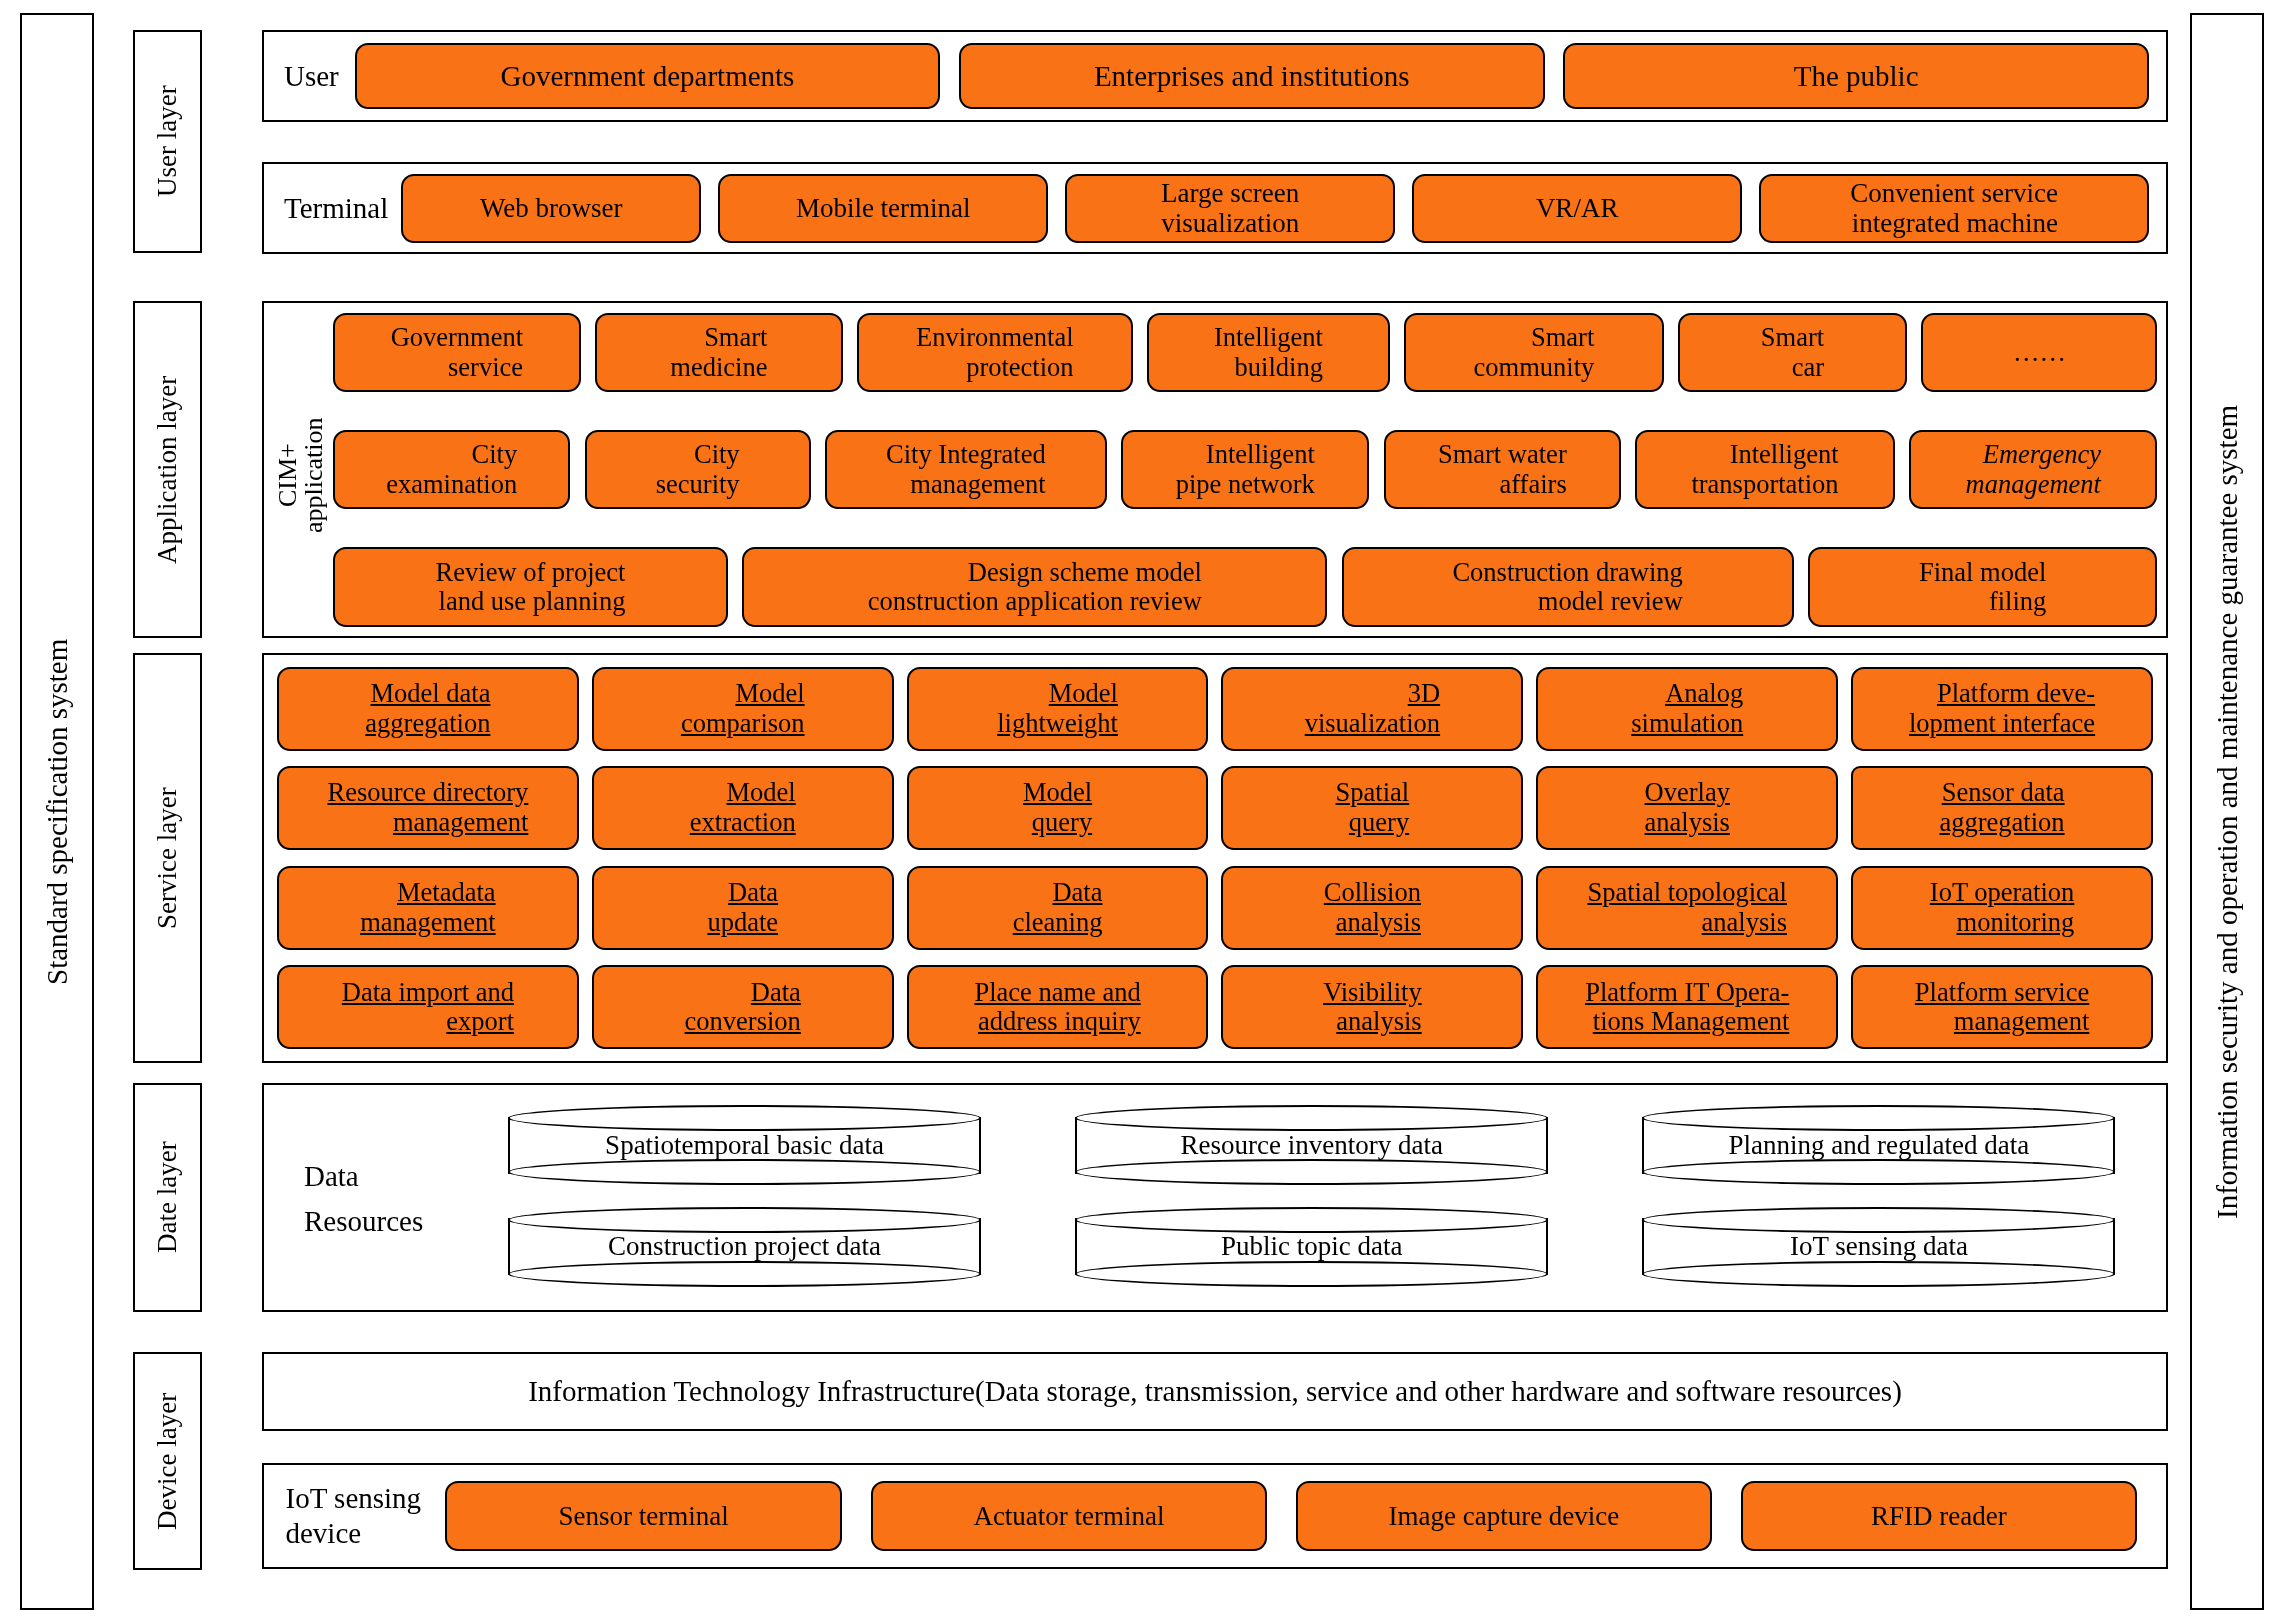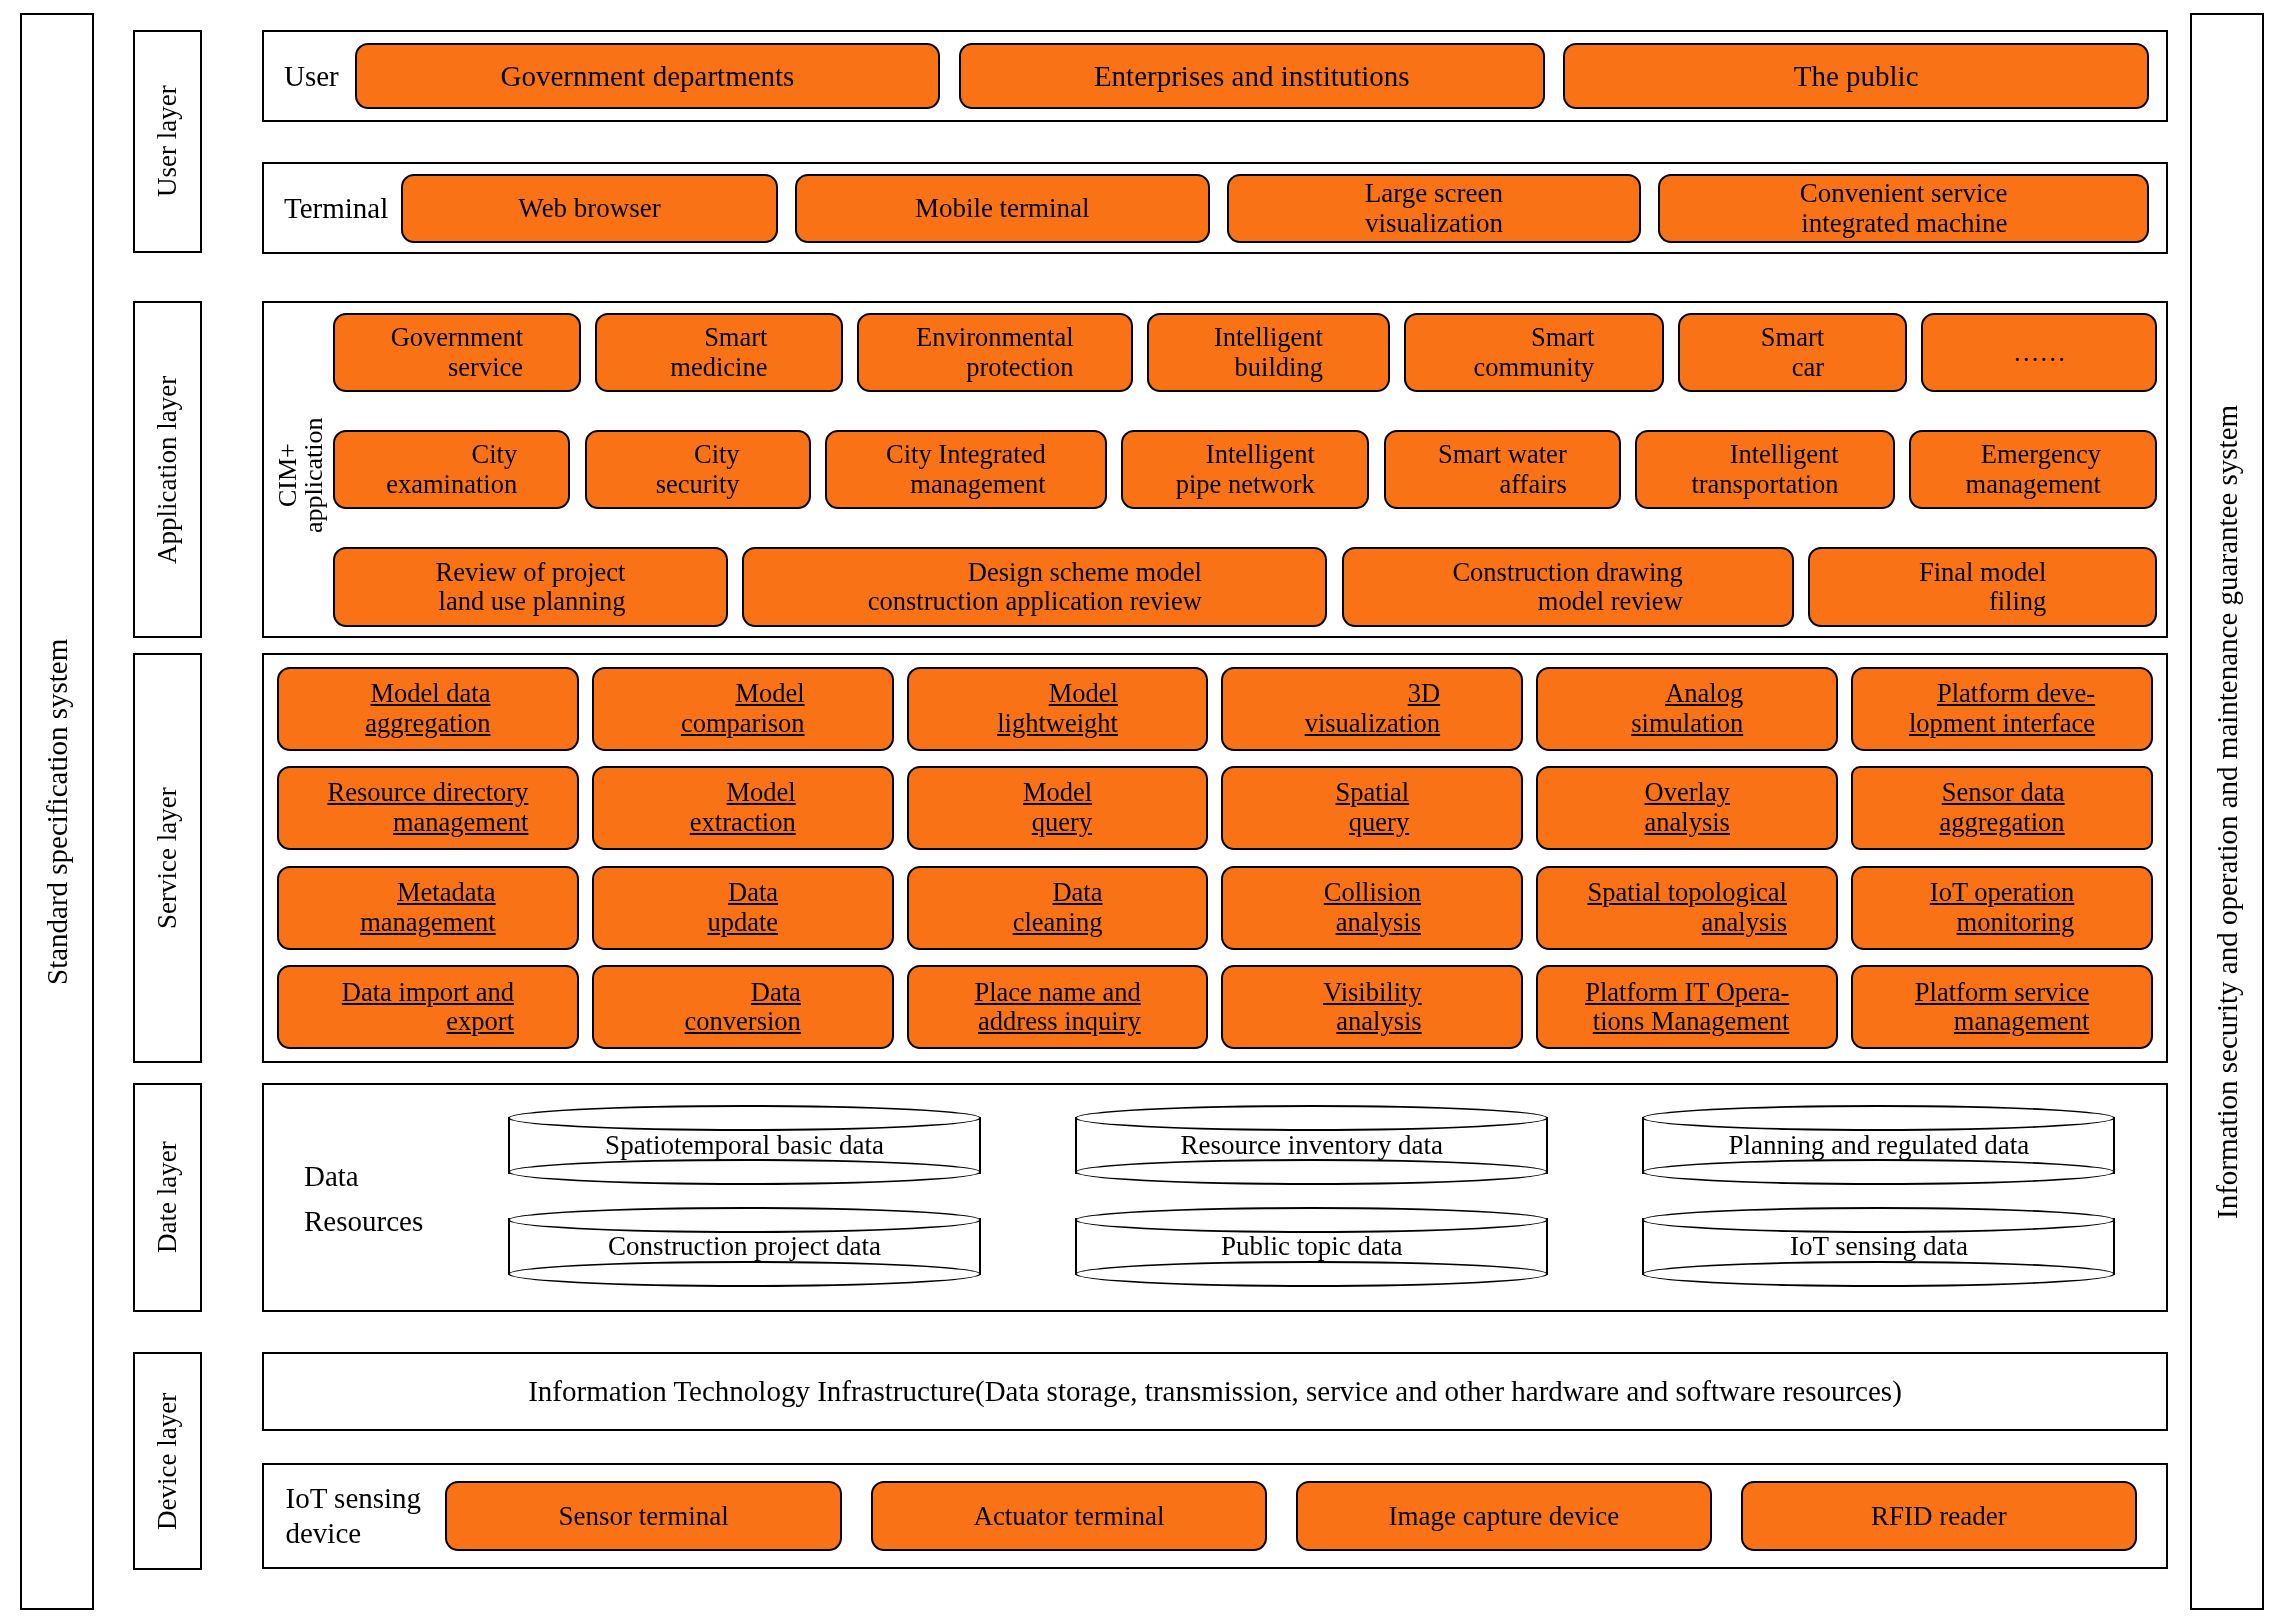--- a/index.html
+++ b/index.html
@@ -195,20 +195,21 @@
         <div class="rbox" style="flex: 1 1 0px;">The public</div>
       </div>
   </div>
 
   <div id="terminal-row" class="panel hardbox">
     <div class="rowlabel">Terminal</div>
     <div id="terminal-items" style="display:flex;flex:1;gap:17px;padding-right:17px;">
         <div class="rbox" style="flex: 0.95 1 0px;">Web browser</div>
         <div class="rbox" style="flex: 1.05 1 0px;">Mobile terminal</div>
         <div class="rbox" style="flex: 1.05 1 0px;">Large screen<br>visualization</div>
+        <div class="rbox" style="flex: 1.05 1 0px;">VR/AR</div>
         <div class="rbox" style="flex: 1.25 1 0px;">Convenient service<br>integrated machine</div>
       </div>
   </div>
 
   <div id="app-panel" class="panel hardbox">
     <div id="cim-label">
       <div class="vtext">CIM+<br>application</div>
     </div>
     <div class="app-rows">
       <div class="app-row" id="app-row1">
@@ -220,21 +221,21 @@
           <div class="rbox" style="flex: 0.92 1 0px;">Smart<br>car</div>
           <div class="rbox" style="flex: 0.95 1 0px;">……</div>
         </div>
       <div class="app-row" id="app-row2">
           <div class="rbox" style="flex: 1 1 0px;">City<br>examination</div>
           <div class="rbox" style="flex: 0.95 1 0px;">City<br>security</div>
           <div class="rbox" style="flex: 1.2 1 0px;">City Integrated<br>management</div>
           <div class="rbox" style="flex: 1.05 1 0px;">Intelligent<br>pipe network</div>
           <div class="rbox" style="flex: 1 1 0px;">Smart water<br>affairs</div>
           <div class="rbox" style="flex: 1.1 1 0px;">Intelligent<br>transportation</div>
-          <div class="rbox" style="flex: 1.05 1 0px;">Emergency<br>management</div>
+          <div class="rbox" style="flex: 1.05 1 0px; font-style: italic;">Emergency<br>management</div>
         </div>
       <div class="app-row app-row3" id="app-row3">
           <div class="rbox" style="flex: 1 1 0px;">Review of project<br>land use planning</div>
           <div class="rbox" style="flex: 1.5 1 0px;">Design scheme model<br>construction application review</div>
           <div class="rbox" style="flex: 1.15 1 0px;">Construction drawing<br>model review</div>
           <div class="rbox" style="flex: 0.88 1 0px;">Final model<br>filing</div>
         </div>
     </div>
   </div>
 

